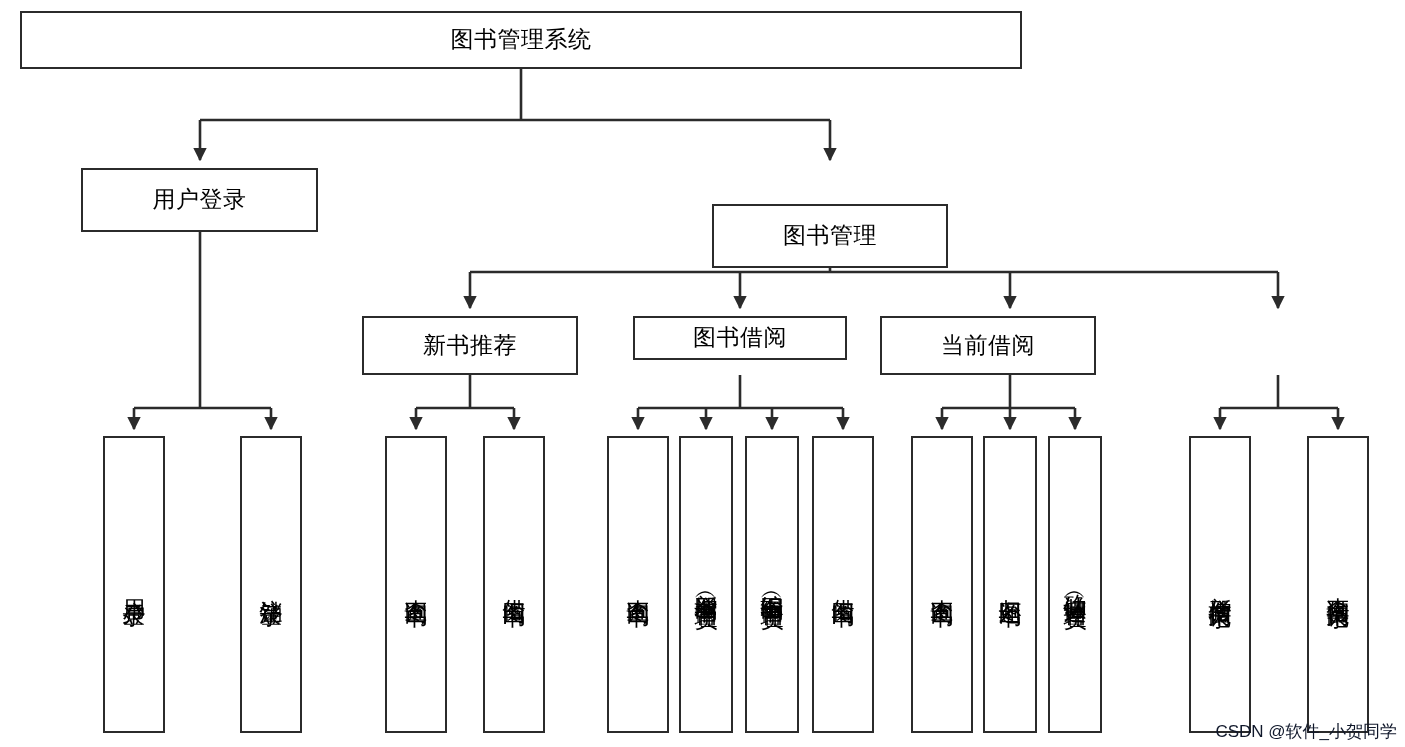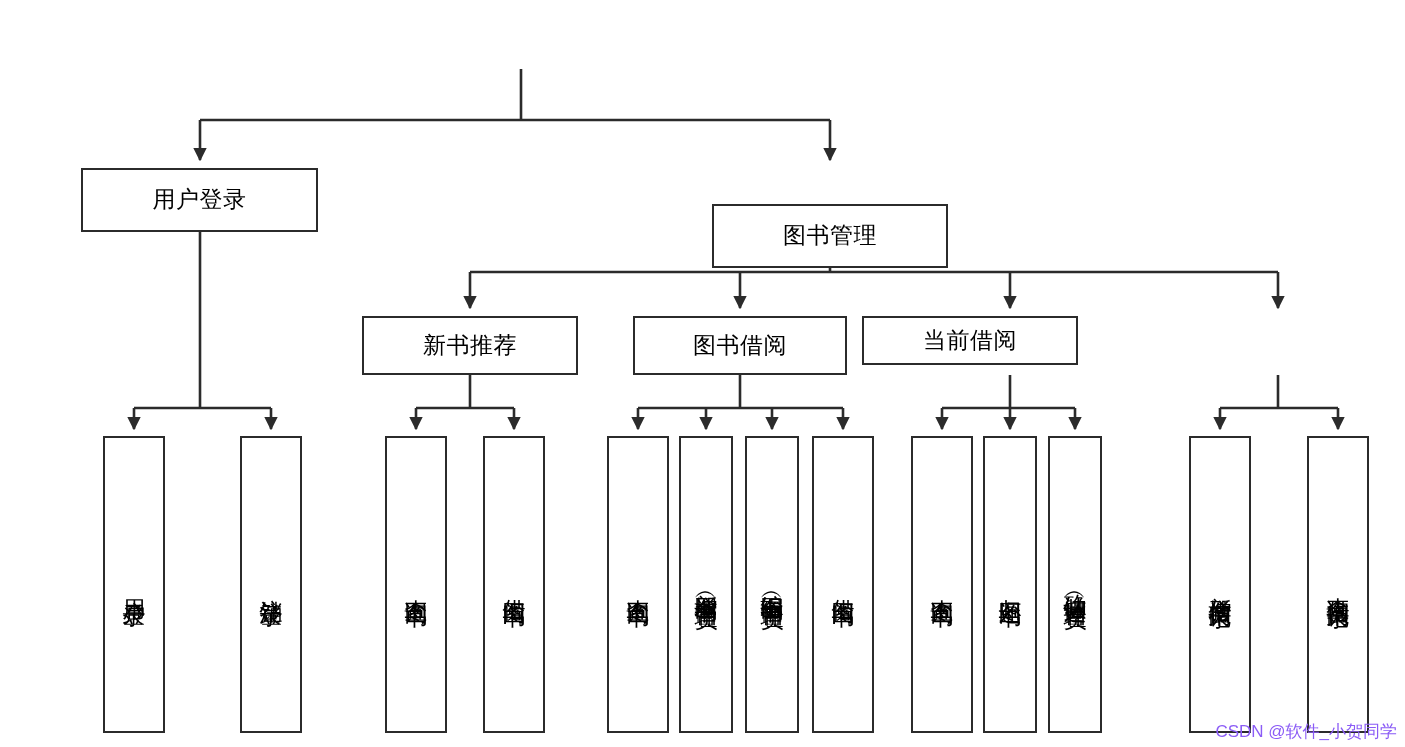--- a/index.html
+++ b/index.html
@@ -52,21 +52,21 @@
   }
   .node-v .label {
     writing-mode: vertical-rl;
     text-orientation: upright;
   }
   .watermark {
     position: absolute;
     right: 8px;
     bottom: 4px;
     font-size: 17px;
-    color: #8b5cf6;
+    color: #0f172a;
     white-space: nowrap;
     z-index: 5;
     font-family: "Liberation Sans", "DejaVu Sans", sans-serif;
   }
 </style>
 </head>
 <body>
 
 <div id="canvas">
 
@@ -113,35 +113,38 @@
       <path d="M 1010 408 L 1010 429" marker-end="url(#arr)"></path>
       <path d="M 1075 408 L 1075 429" marker-end="url(#arr)"></path>
 
       <path d="M 1278 375 L 1278 408"></path>
       <path d="M 1220 408 L 1338 408"></path>
       <path d="M 1220 408 L 1220 429" marker-end="url(#arr)"></path>
       <path d="M 1338 408 L 1338 429" marker-end="url(#arr)"></path>
     </g>
   </svg>
 
+  <div class="node node-h" style="left:20px; top:11px; width:1002px; height:58px;">
+    <span class="label">图书管理系统</span>
+  </div>
 
   <div class="node node-h" style="left:81px; top:168px; width:237px; height:64px;">
     <span class="label">用户登录</span>
   </div>
   <div class="node node-h" style="left:712px; top:168px; width:236px; height:64px;margin-top:36px;">
     <span class="label">图书管理</span>
   </div>
 
   <div class="node node-h" style="left:362px; top:316px; width:216px; height:59px;">
     <span class="label">新书推荐</span>
   </div>
-  <div class="node node-h" style="left:633px; top:316px; width:214px; height:59px;">
+  <div class="node node-h" style="left:633px; top:316px; width:214px; height:44px;">
     <span class="label">图书借阅</span>
   </div>
-  <div class="node node-h" style="left:862px; top:316px; width:216px; height:49px;">
+  <div class="node node-h" style="left:880px; top:316px; width:216px; height:59px;">
     <span class="label">当前借阅</span>
   </div>
 
   <div class="node node-v" style="left:103px; top:436px; width:62px; height:297px;">
     <span class="label">用户登录</span>
   </div>
   <div class="node node-v" style="left:240px; top:436px; width:62px; height:297px;">
     <span class="label">注销登录</span>
   </div>
   <div class="node node-v" style="left:385px; top:436px; width:62px; height:297px;">

